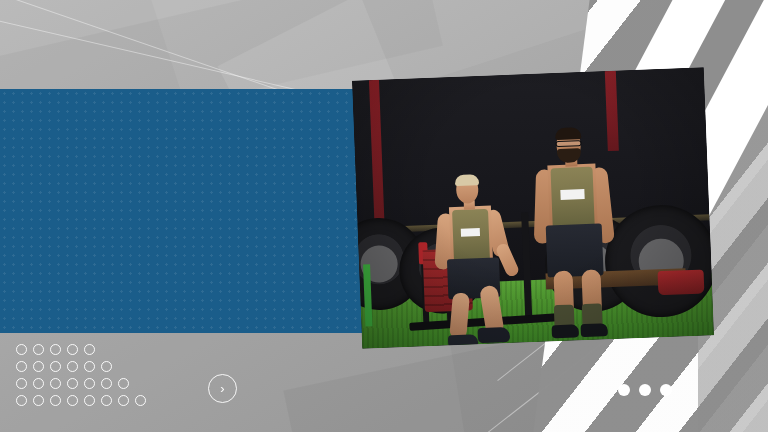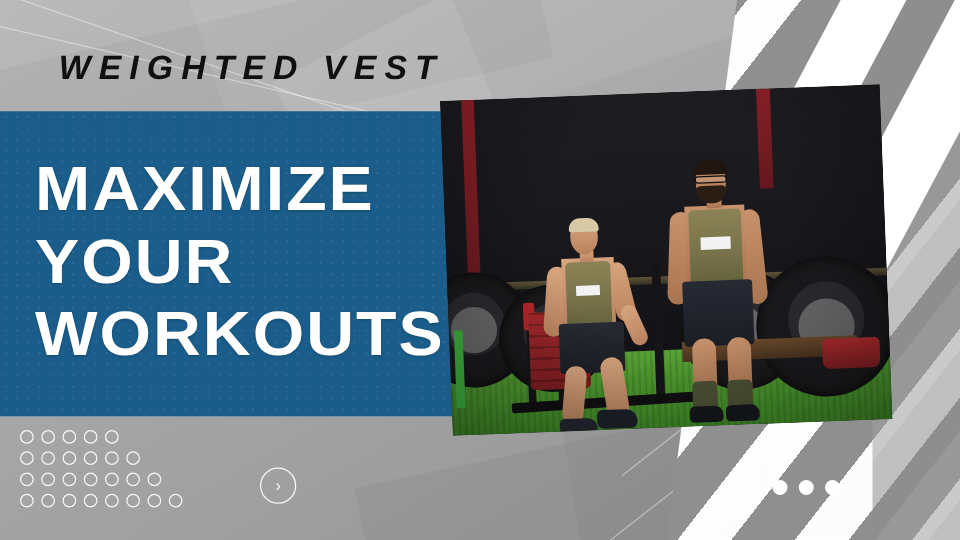--- a/index.html
+++ b/index.html
@@ -322,27 +322,21 @@
         <div class="a2-sockL"></div>
         <div class="a2-sockR"></div>
         <div class="a2-shoeL"></div>
         <div class="a2-shoeR"></div>
       </div>
 
       <div class="photo-shade"></div>
     </div>
   </div>
 
-  <div class="kicker">WEIGHTED VEST</div>
-
-  <div class="headline">
-    <div class="hl-line">MAXIMIZE</div>
-    <div class="hl-line">YOUR</div>
-    <div class="hl-line">WORKOUTS</div>
-  </div>
+
 
   <div class="circle-grid" id="circle-grid">
       <div class="cg-row">
         <div class="cg-dot"></div>
         <div class="cg-dot"></div>
         <div class="cg-dot"></div>
         <div class="cg-dot"></div>
         <div class="cg-dot"></div>
       </div>
       <div class="cg-row">

